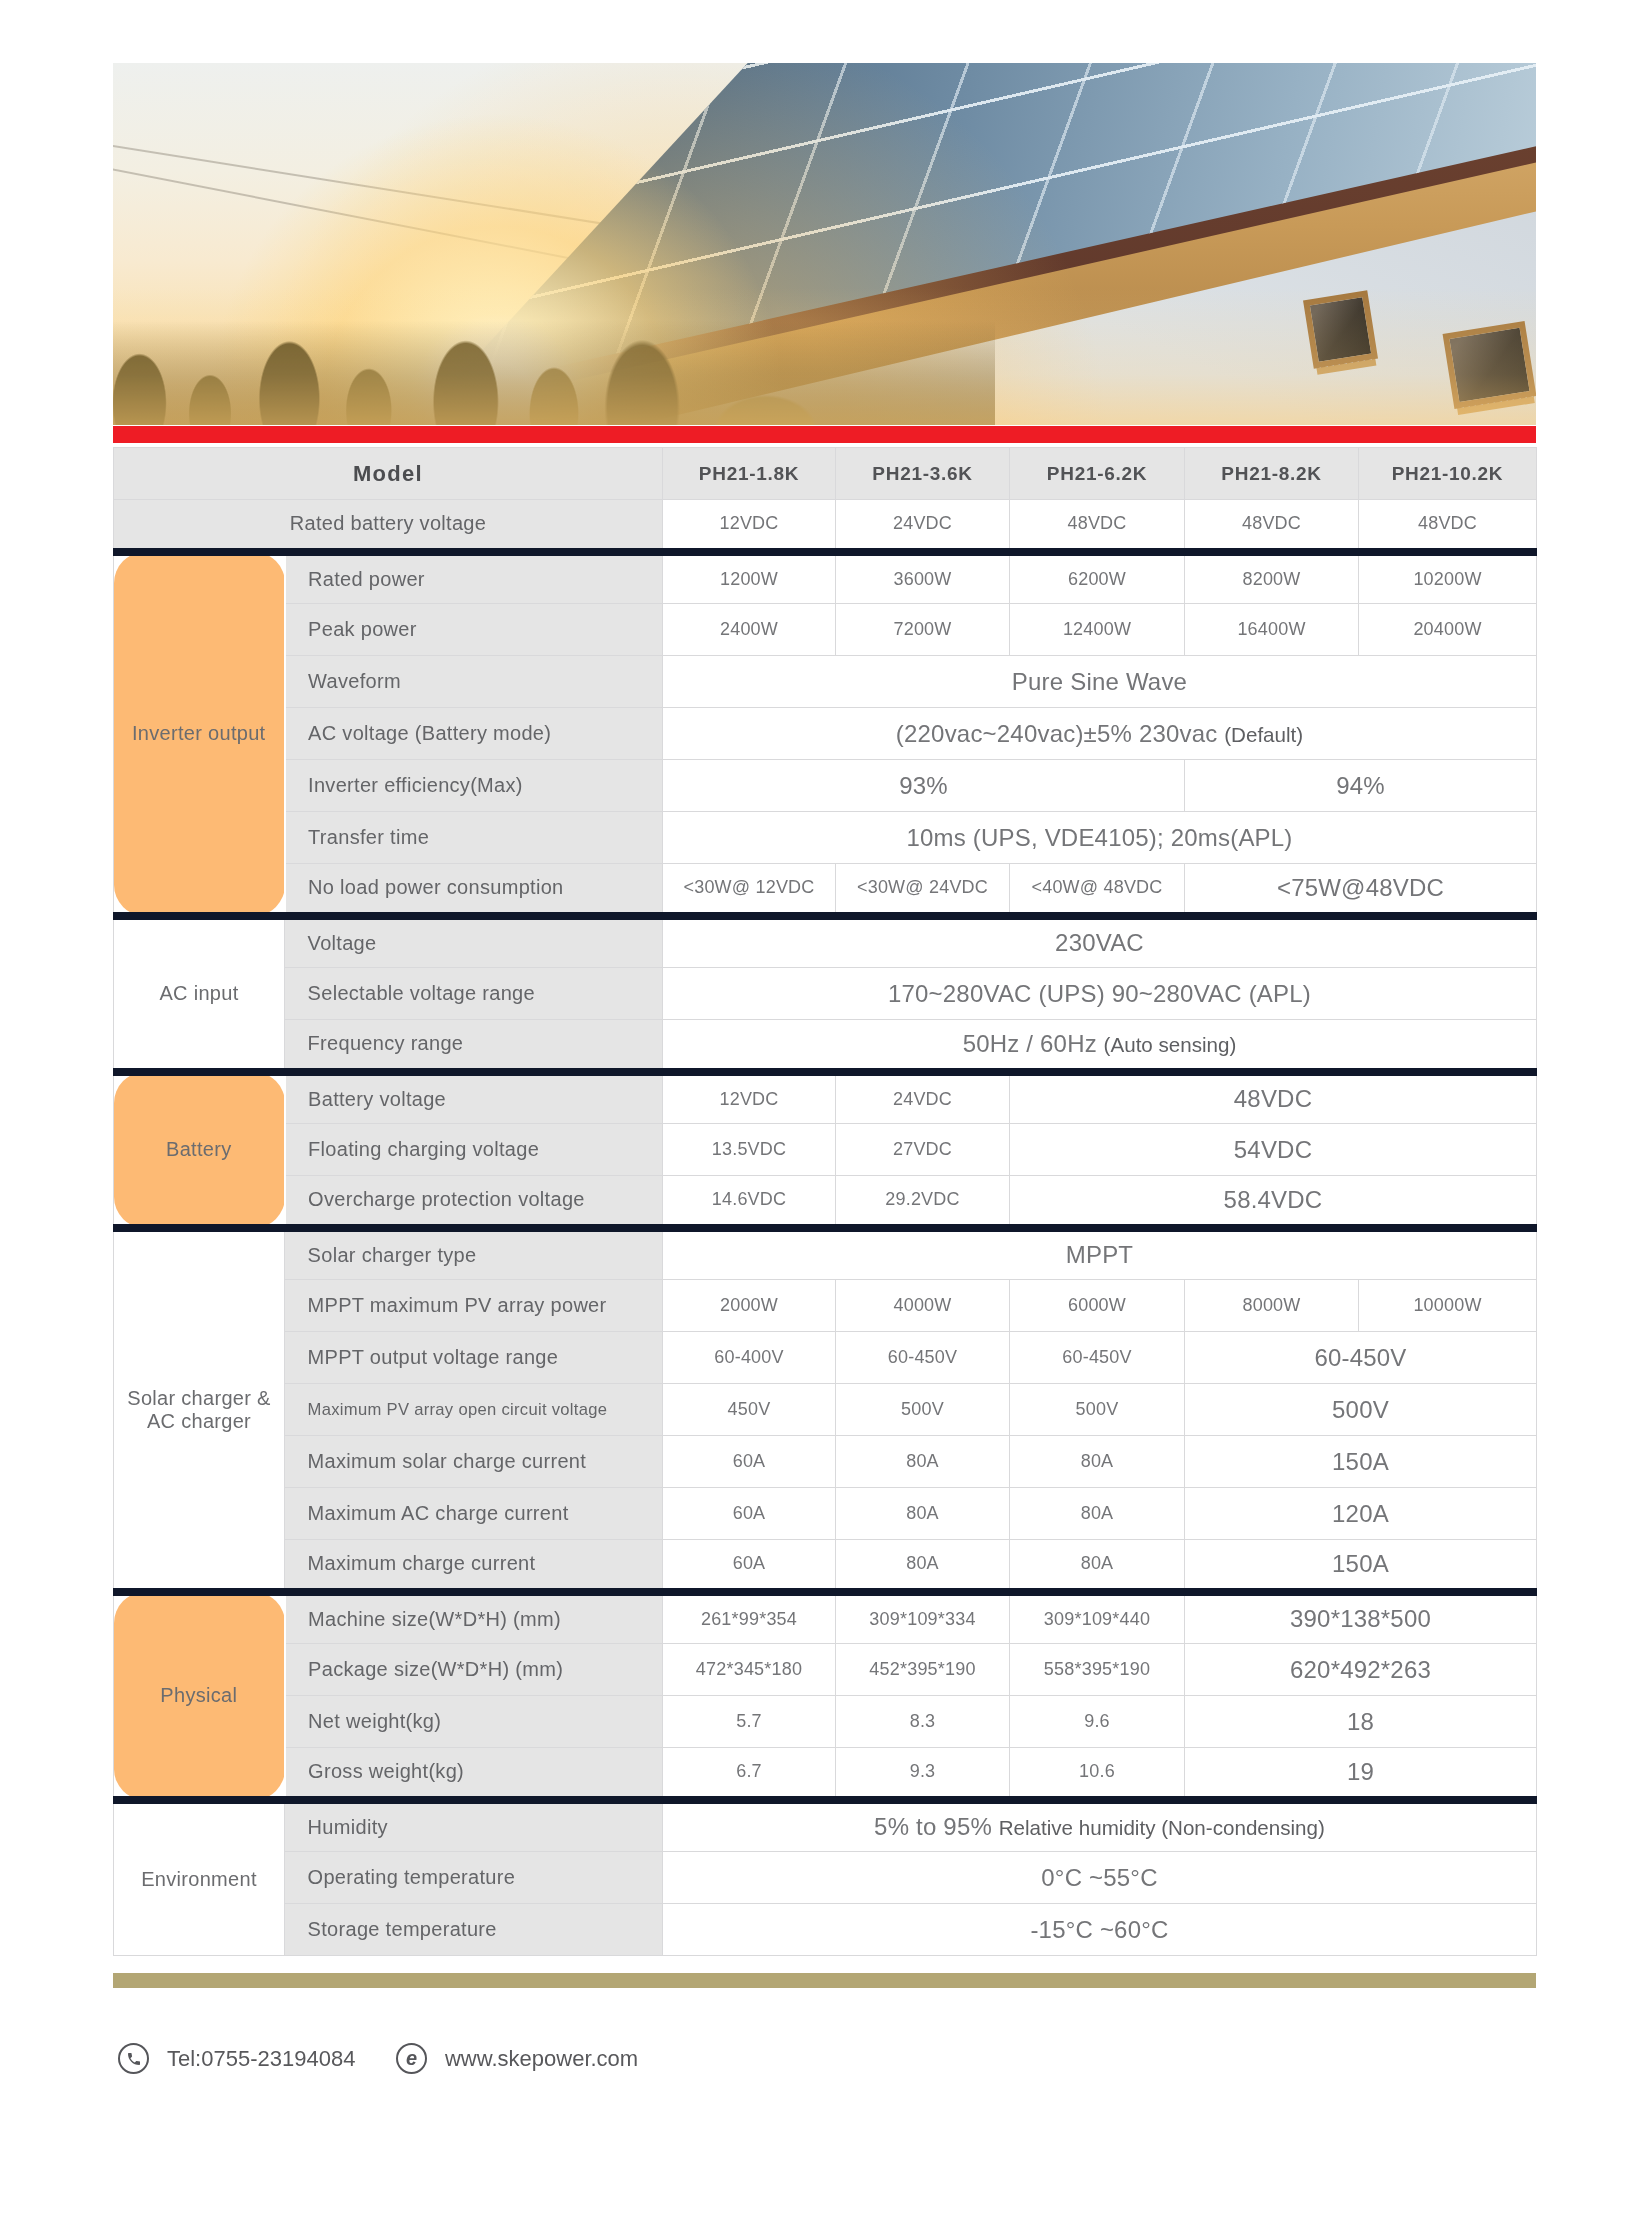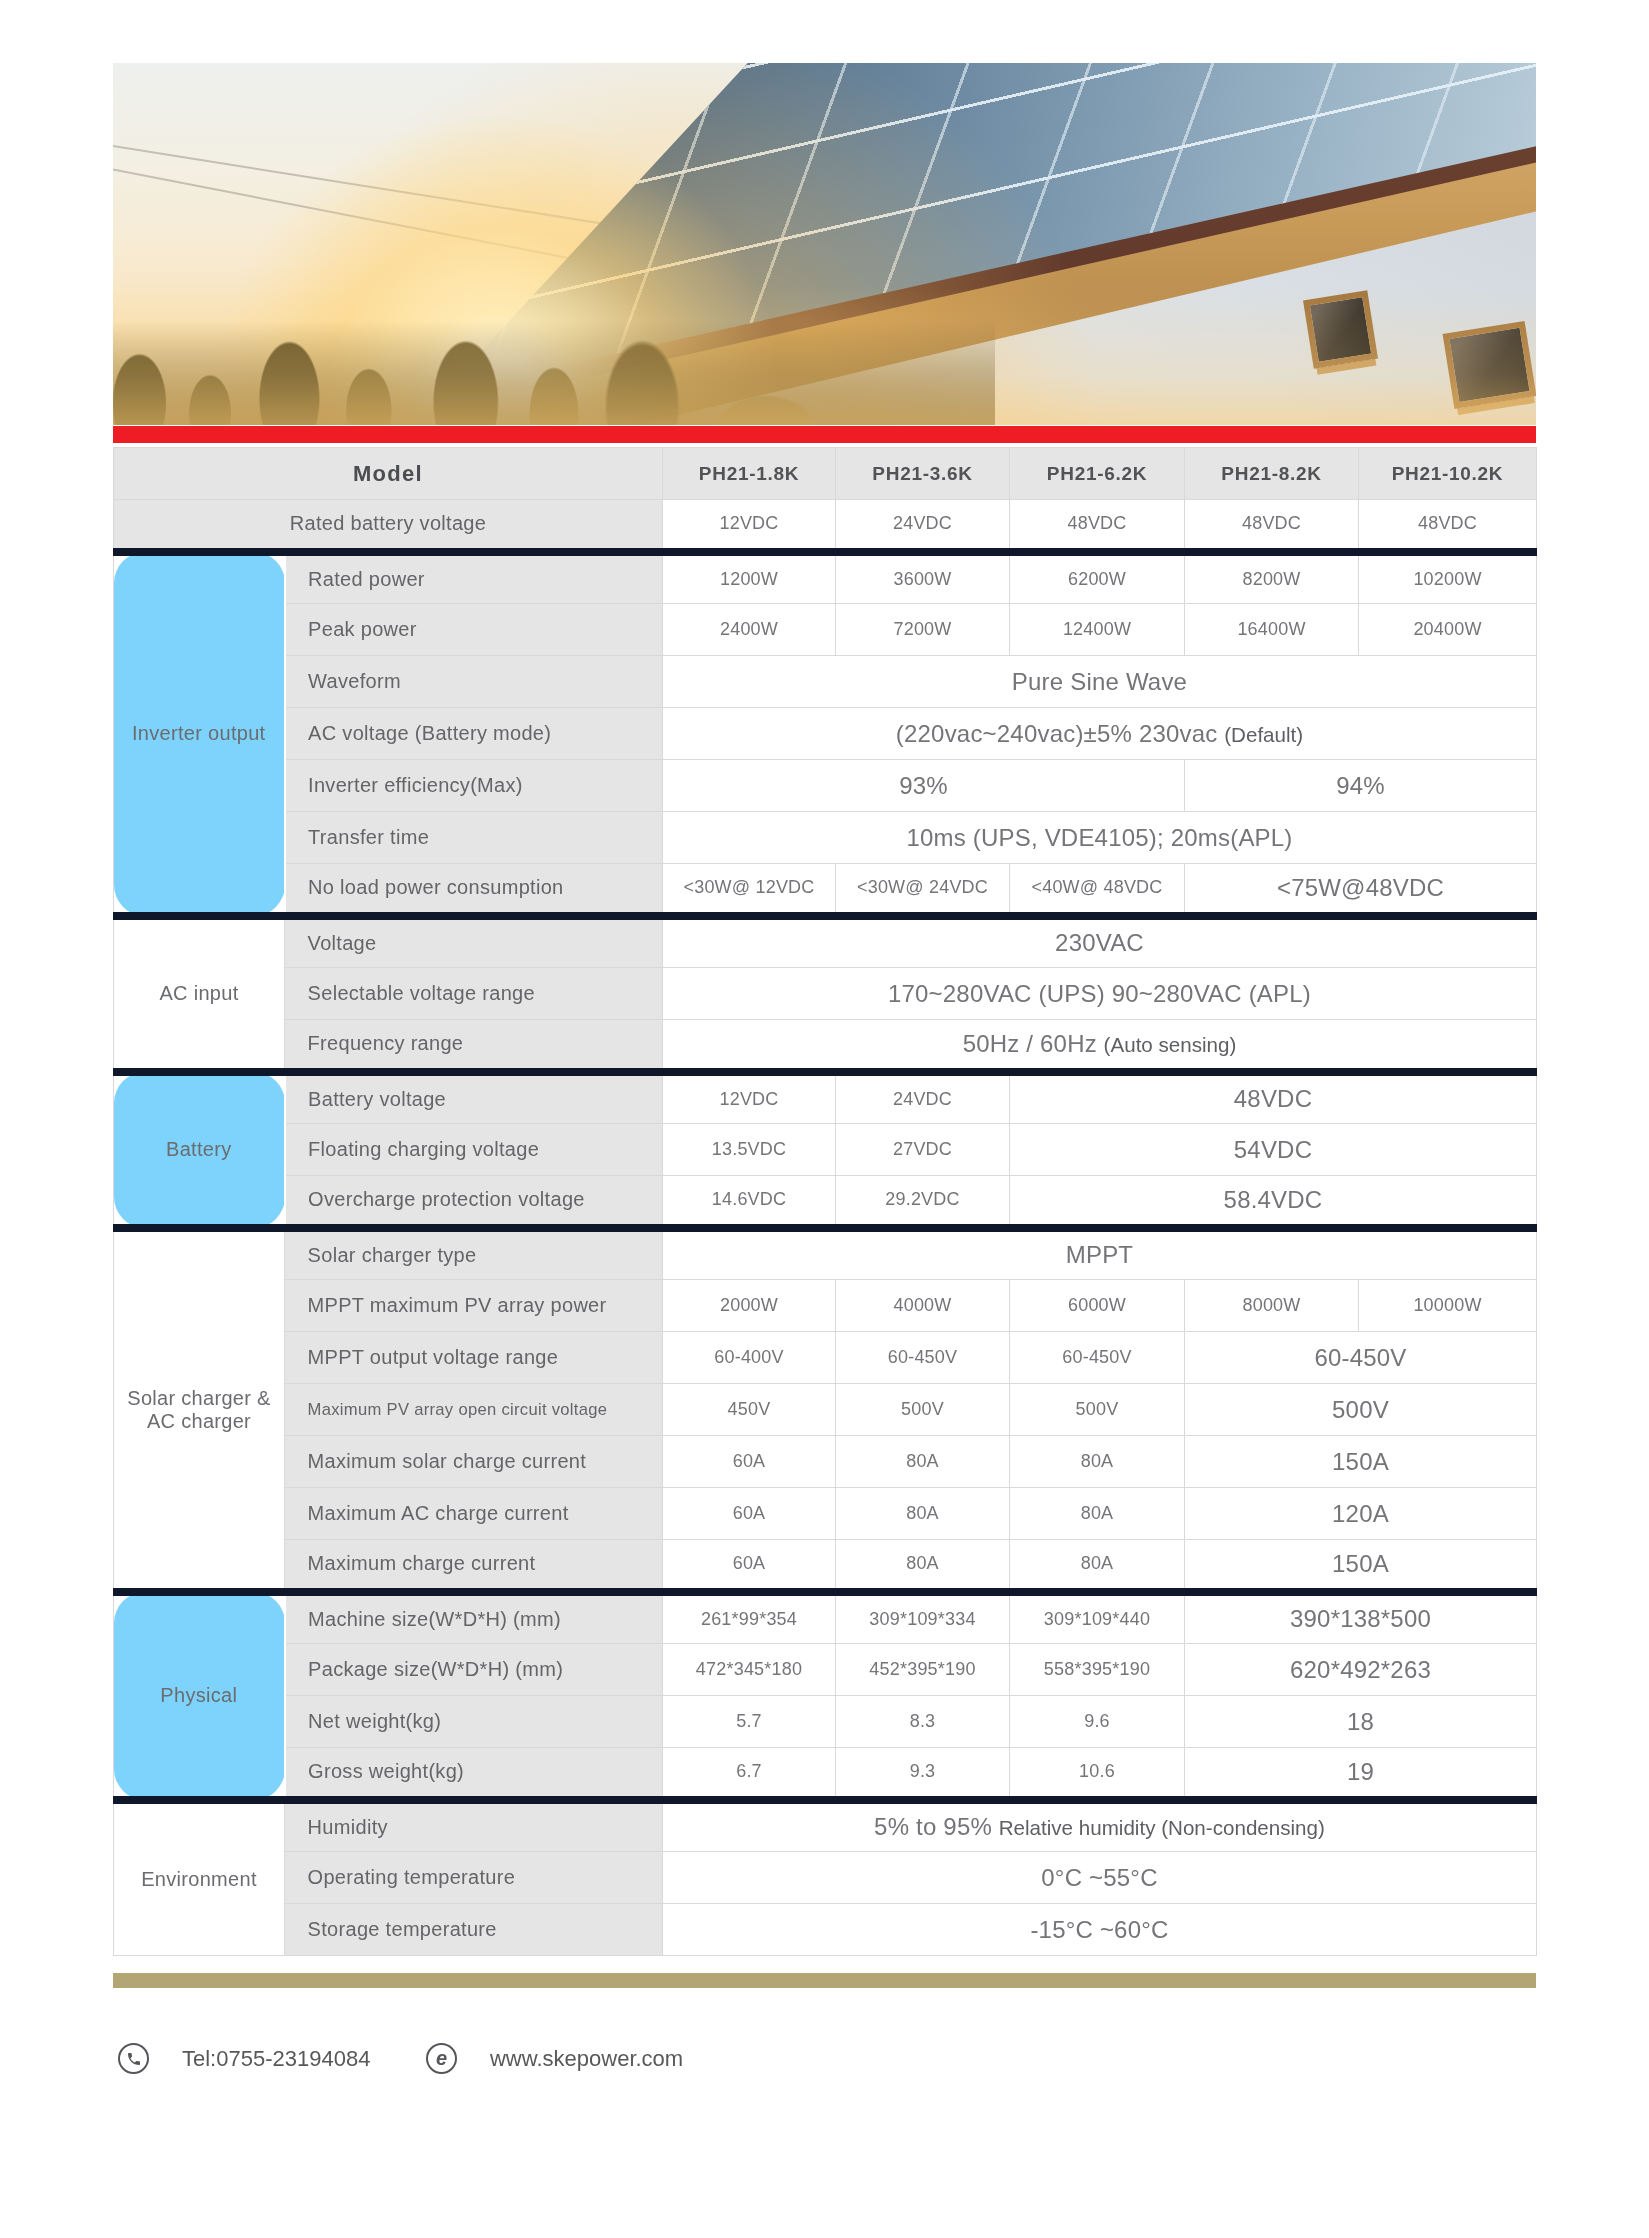--- a/index.html
+++ b/index.html
@@ -130,21 +130,21 @@
   td.param.psmall { font-size: 16.6px; }
   td.param.merged { text-align: center; padding-left: 0; }
   td.group {
     text-align: center;
     font-size: 20px; color: #6b6c6f;
     background: #ffffff;
     letter-spacing: 0.3px;
     padding: 0 8px;
   }
   td.group.shaded {
-    background: #7dd3fc;
+    background: #fdba74;
     border-right: 2.7px solid #ffffff;
     border-radius: 31px;
   }
   td.val { text-align: center; background: #ffffff; }
   .v    { font-size: 18px; color: #747578; letter-spacing: 0.2px; }
   .vw   { font-size: 24px; }
   .vbig { font-size: 20.6px; color: #5e5f62; margin-left: 6.7px; }
   .khaki-bar {
     position: absolute;
     left: 113px; top: 1973px;
@@ -152,21 +152,21 @@
     background: #b3a674;
   }
   
   .footer {
     position: absolute;
     left: 118px; top: 2043px;
     color: #58585b;
     font-size: 22px;
   }
   .f-row { display: flex; align-items: center; }
-  .f-row.first { gap: 33px; }
+  .f-row.first { gap: 18px; }
   .f-row.second { margin-top: 20px; align-items: center; gap: 14.6px; }
   .cicon {
     width: 31px; height: 31px;
     border: 2px solid #55565a;
     border-radius: 50%;
     display: flex; align-items: center; justify-content: center;
     flex: 0 0 auto;
   }
   .cicon svg { display: block; }
   .web-e {

